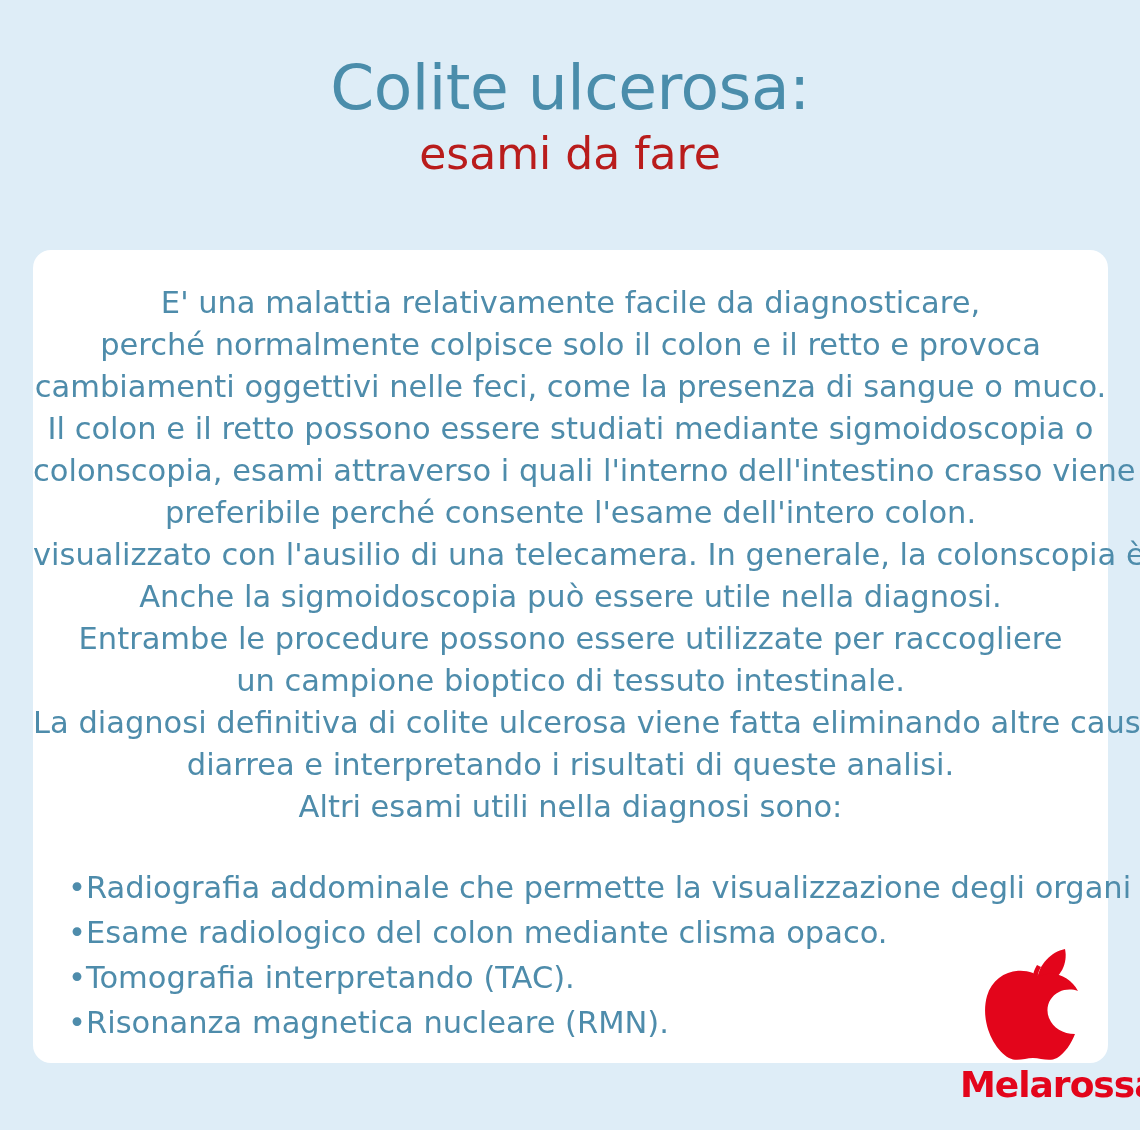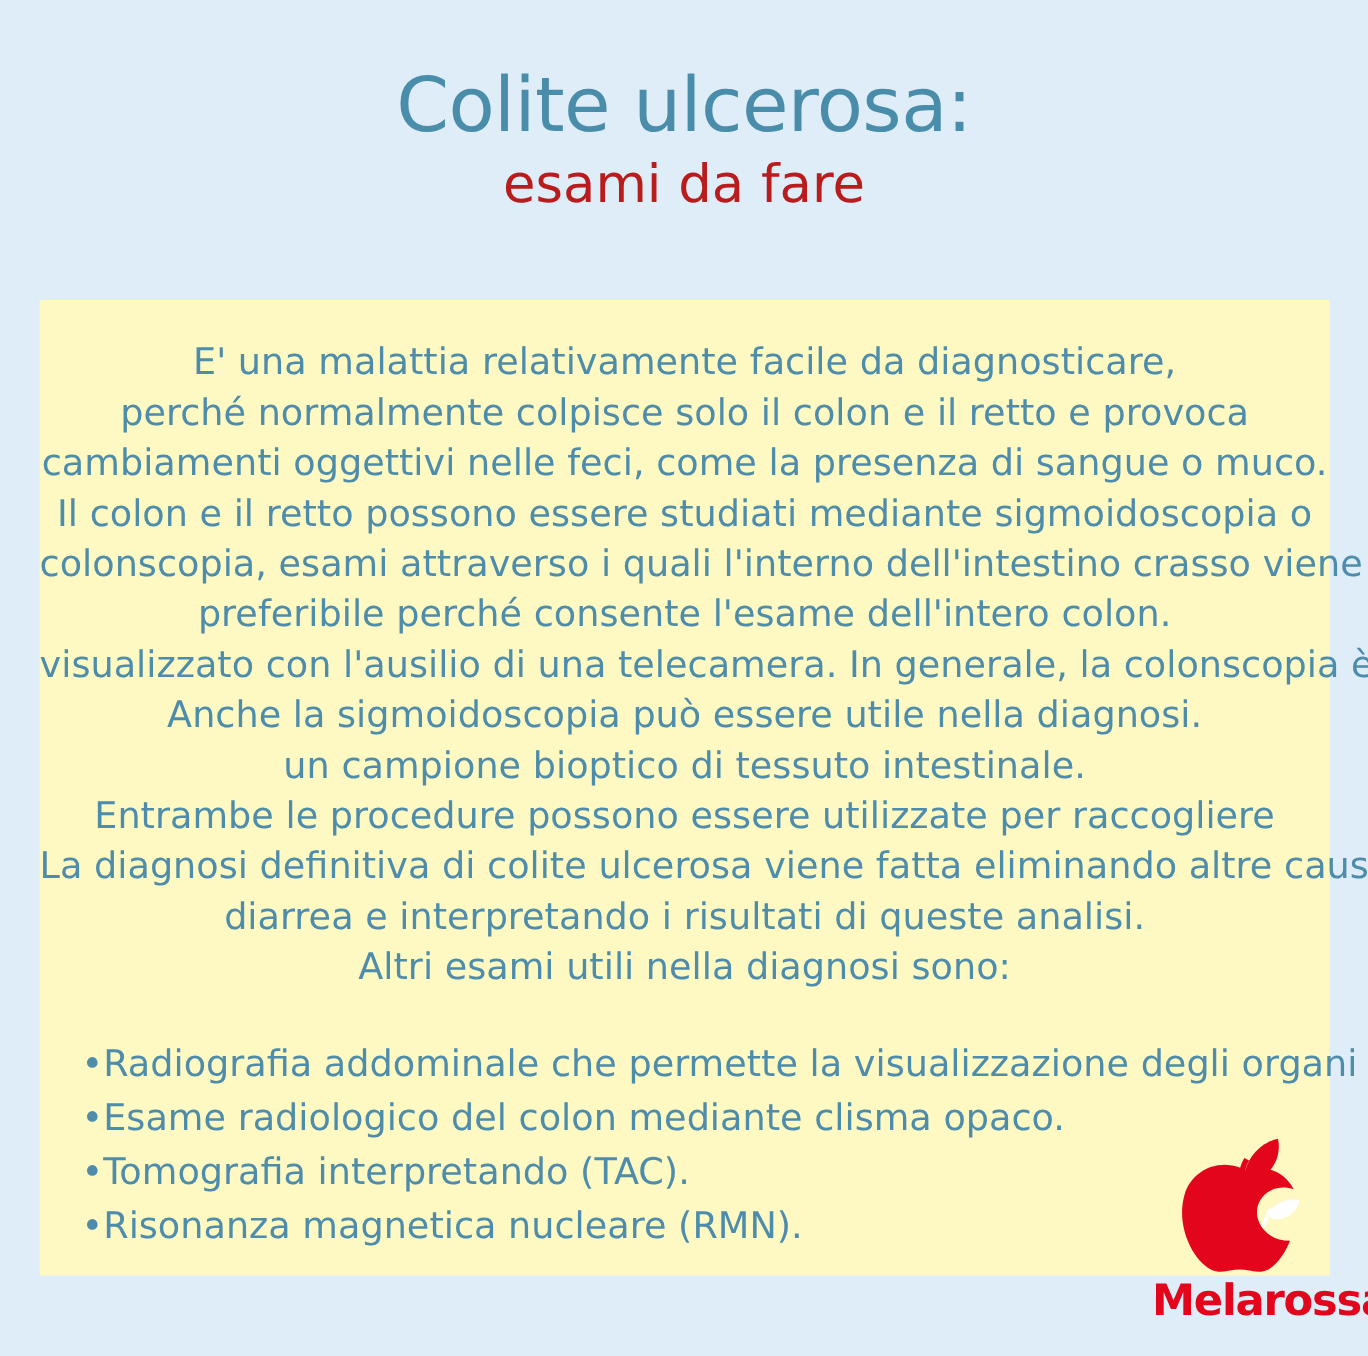--- a/index.html
+++ b/index.html
@@ -44,21 +44,22 @@
     color: #b91c1c;
   }
 
   
   .card {
     position: absolute;
     left: 33px;
     top: 250px;
     width: 1075px;
     height: 813px;
-    background: #fef9c3;
+    background: #ffffff;
+    border-radius: 18px;
   }
 
   .body-copy {
     position: absolute;
     left: 0;
     top: 32px;
     width: 1075px;
     text-align: center;
   }
   .body-line {
@@ -132,22 +133,22 @@
 
   <div class="body-copy">
     <div class="body-line">E' una malattia relativamente facile da diagnosticare,</div>
     <div class="body-line">perché normalmente colpisce solo il colon e il retto e provoca</div>
     <div class="body-line">cambiamenti oggettivi nelle feci, come la presenza di sangue o muco.</div>
     <div class="body-line">Il colon e il retto possono essere studiati mediante sigmoidoscopia o</div>
     <div class="body-line">colonscopia, esami attraverso i quali l'interno dell'intestino crasso viene</div>
     <div class="body-line">preferibile perché consente l'esame dell'intero colon.</div>
     <div class="body-line">visualizzato con l'ausilio di una telecamera. In generale, la colonscopia è</div>
     <div class="body-line">Anche la sigmoidoscopia può essere utile nella diagnosi.</div>
+    <div class="body-line">Entrambe le procedure possono essere utilizzate per raccogliere</div>
     <div class="body-line">un campione bioptico di tessuto intestinale.</div>
-    <div class="body-line">Entrambe le procedure possono essere utilizzate per raccogliere</div>
     <div class="body-line">La diagnosi definitiva di colite ulcerosa viene fatta eliminando altre cause di</div>
     <div class="body-line">diarrea e interpretando i risultati di queste analisi.</div>
     <div class="body-line">Altri esami utili nella diagnosi sono:</div>
   </div>
 
   <ul class="bullet-list">
     <li class="bullet-item"><span class="bullet-dot">•</span><span>Radiografia addominale che permette la visualizzazione degli organi interni.</span></li>
     <li class="bullet-item"><span class="bullet-dot">•</span><span>Esame radiologico del colon mediante clisma opaco.</span></li>
     <li class="bullet-item"><span class="bullet-dot">•</span><span>Tomografia interpretando (TAC).</span></li>
     <li class="bullet-item"><span class="bullet-dot">•</span><span>Risonanza magnetica nucleare (RMN).</span></li>

